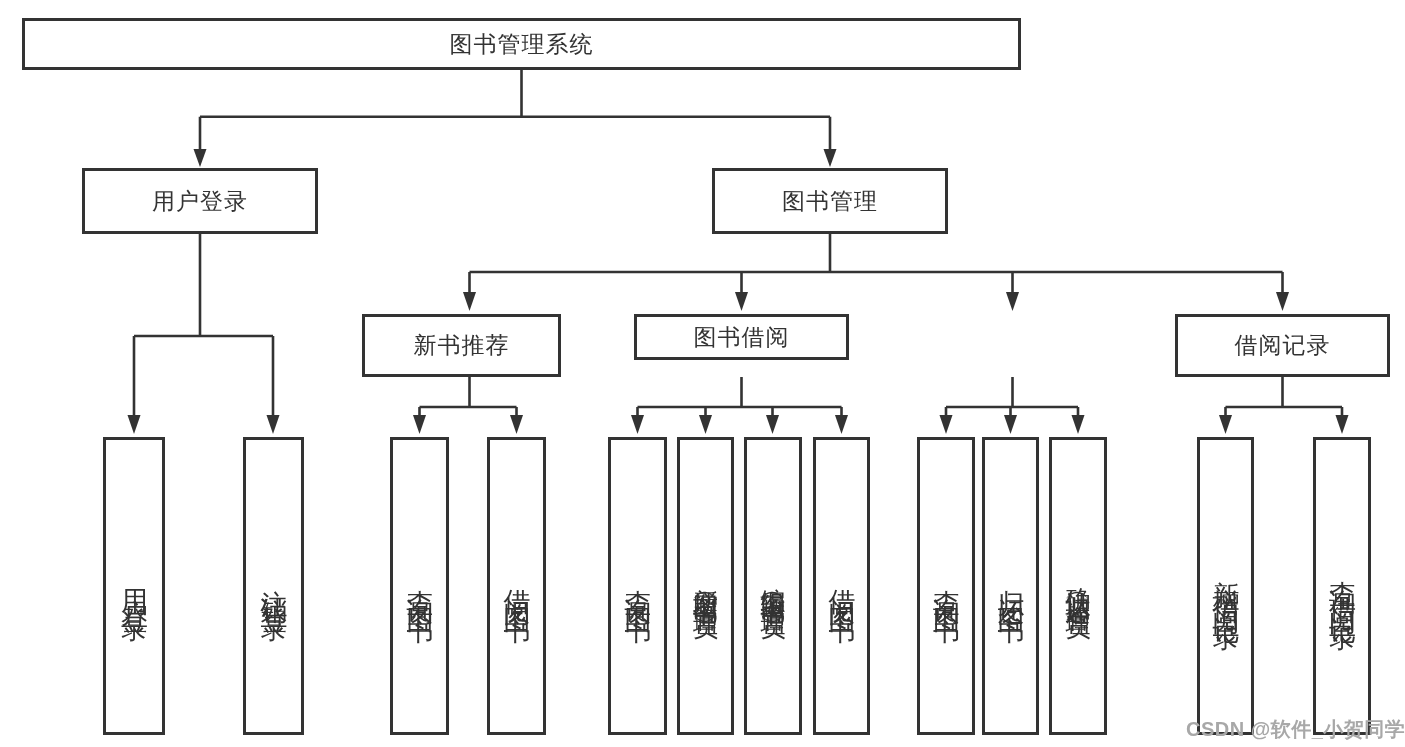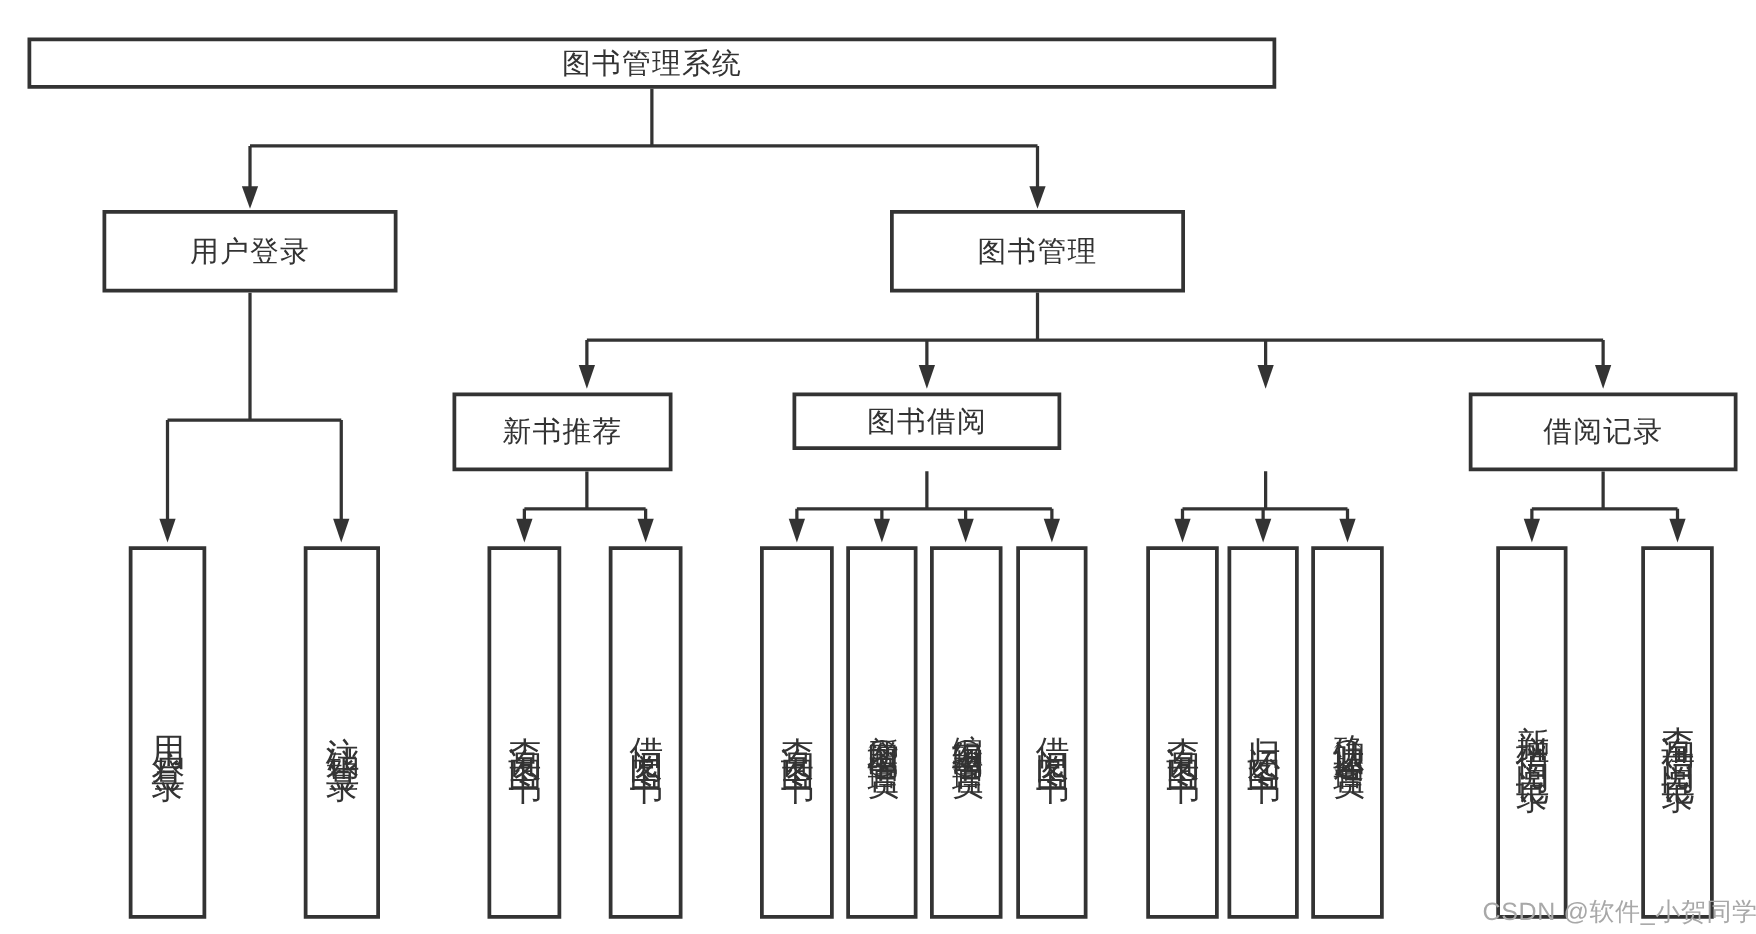--- a/index.html
+++ b/index.html
@@ -59,20 +59,21 @@
     letter-spacing: 4px;
   }
   #watermark {
     position: absolute;
     left: 1186px;
     top: 716px;
     font-size: 20px;
     color: #a8a8a8;
     letter-spacing: 0.5px;
     white-space: nowrap;
+    font-weight: bold;
   }
 </style>
 </head>
 <body>
 
 <div id="canvas">
 
   <svg id="connectors" viewBox="0 0 1405 747" xmlns="http://www.w3.org/2000/svg">
     <g stroke="#333333" stroke-width="2.6" fill="none">
 
@@ -113,26 +114,26 @@
 
       <polygon points="939.5,415 952.5,415 946,434"></polygon>
       <polygon points="1004,415 1017,415 1010.5,434"></polygon>
       <polygon points="1071.5,415 1084.5,415 1078,434"></polygon>
 
       <polygon points="1219,415 1232,415 1225.5,434"></polygon>
       <polygon points="1335.5,415 1348.5,415 1342,434"></polygon>
     </g>
   </svg>
 
-  <div class="hbox" style="left:22px; top:30px; width:999px; height:41px;">图书管理系统</div>
+  <div class="hbox" style="left:22px; top:18px; width:999px; height:52px;">图书管理系统</div>
 
   <div class="hbox" style="left:82px; top:168px; width:236px; height:66px;">用户登录</div>
   <div class="hbox" style="left:712px; top:168px; width:236px; height:66px;">图书管理</div>
 
-  <div class="hbox" style="left:362px; top:314px; width:176px; height:63px;">新书推荐</div>
+  <div class="hbox" style="left:362px; top:314px; width:199px; height:63px;">新书推荐</div>
   <div class="hbox" style="left:634px; top:314px; width:215px; height:46px;">图书借阅</div>
   <div class="hbox" style="left:1175px; top:314px; width:215px; height:63px;">借阅记录</div>
 
   <div class="vbox" style="left:103px; width:62px;">
     <span>用户登录</span>
   </div>
   <div class="vbox" style="left:243px; width:61px;">
     <span>注销登录</span>
   </div>
 

